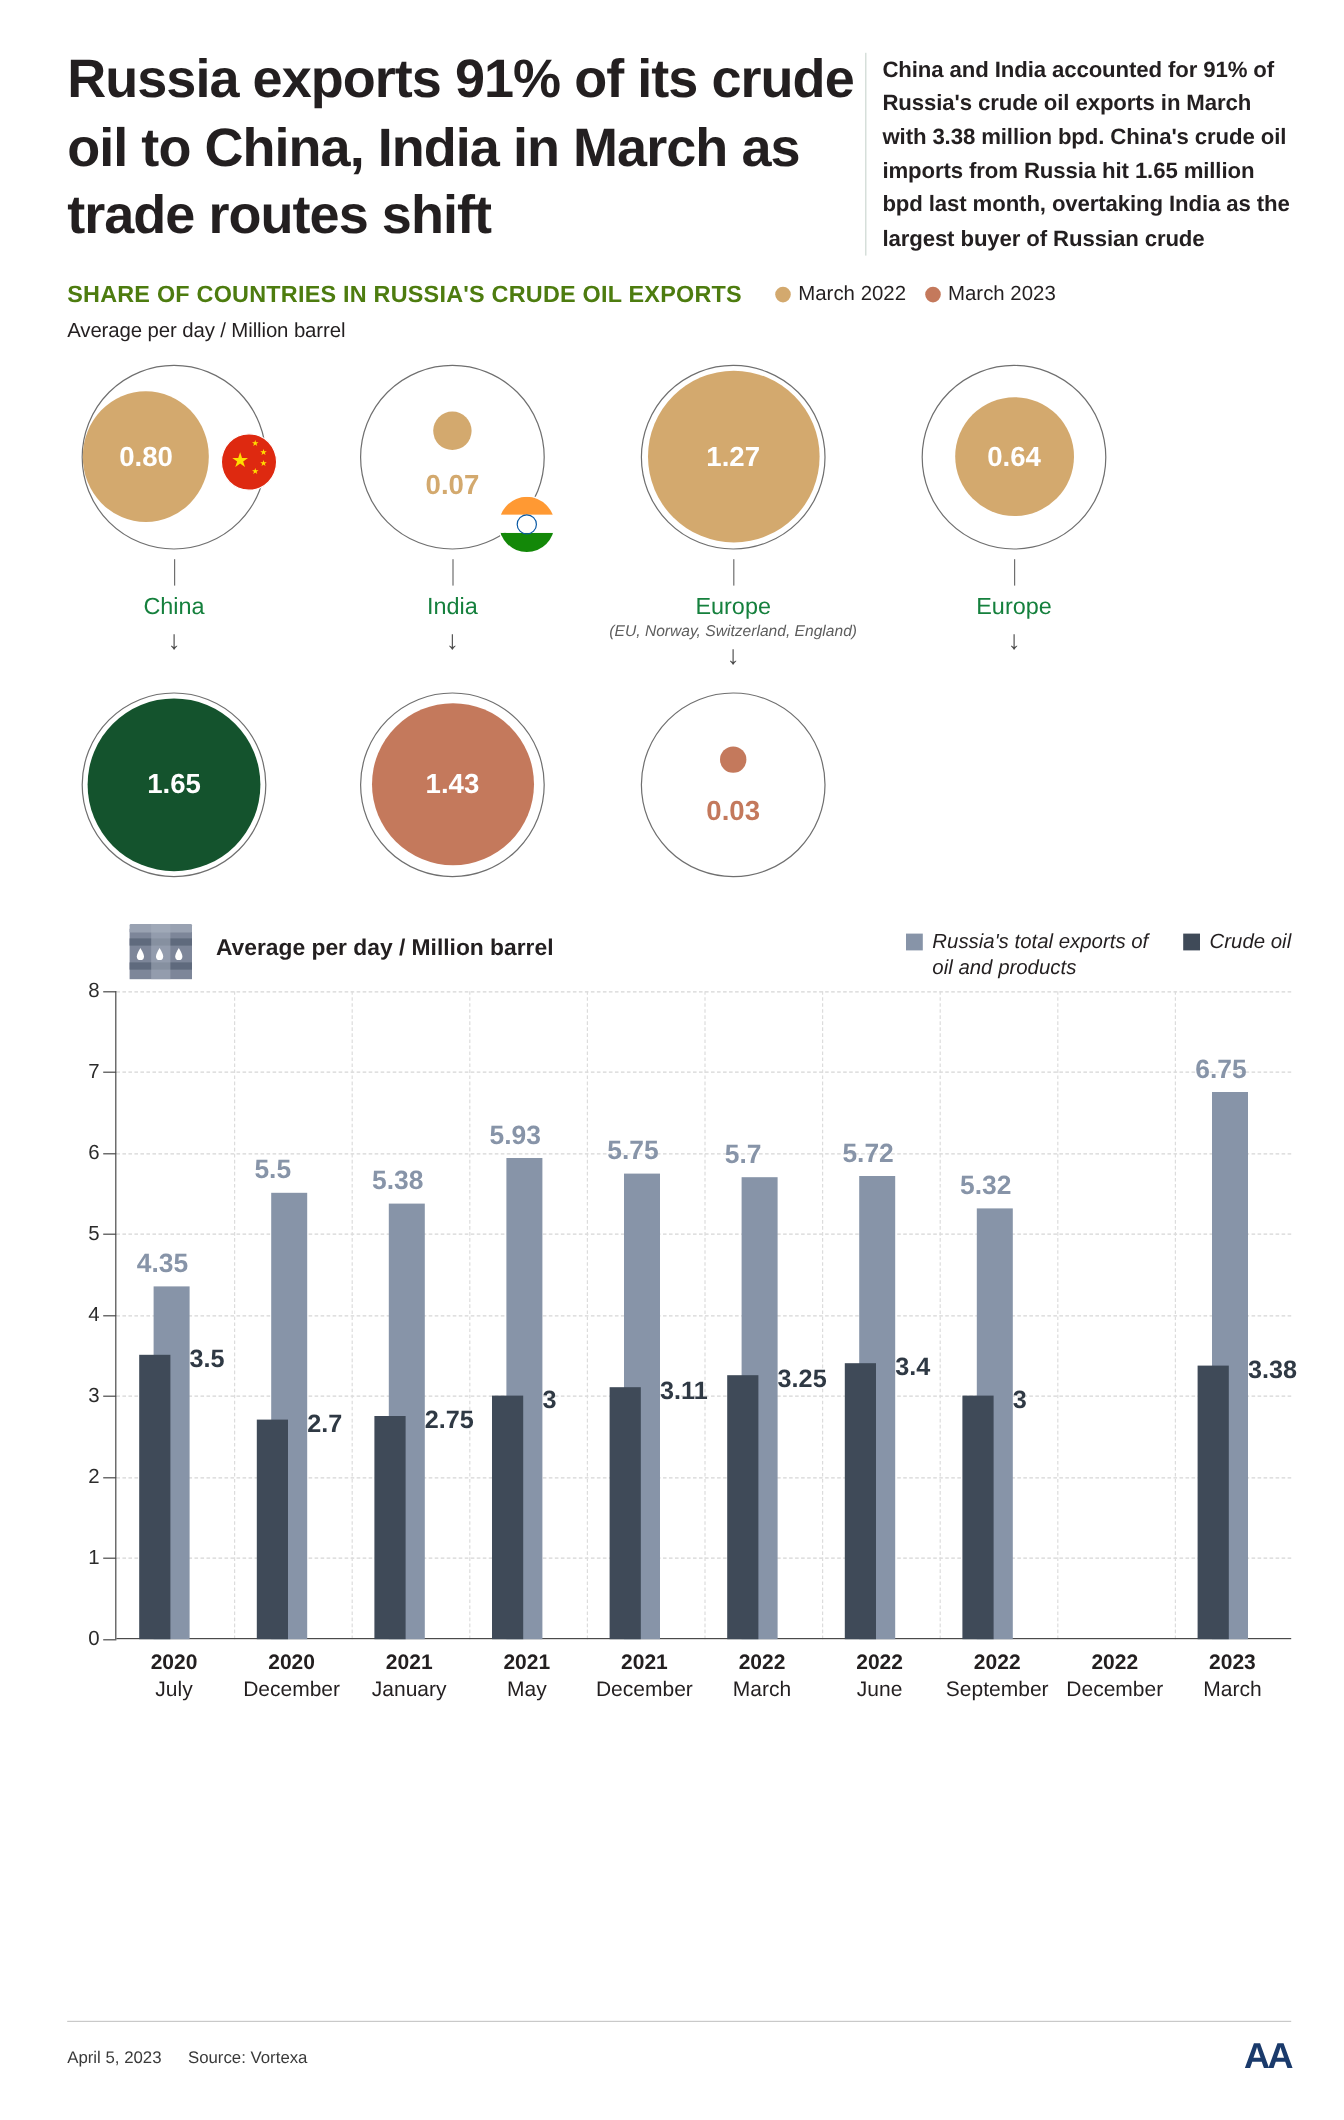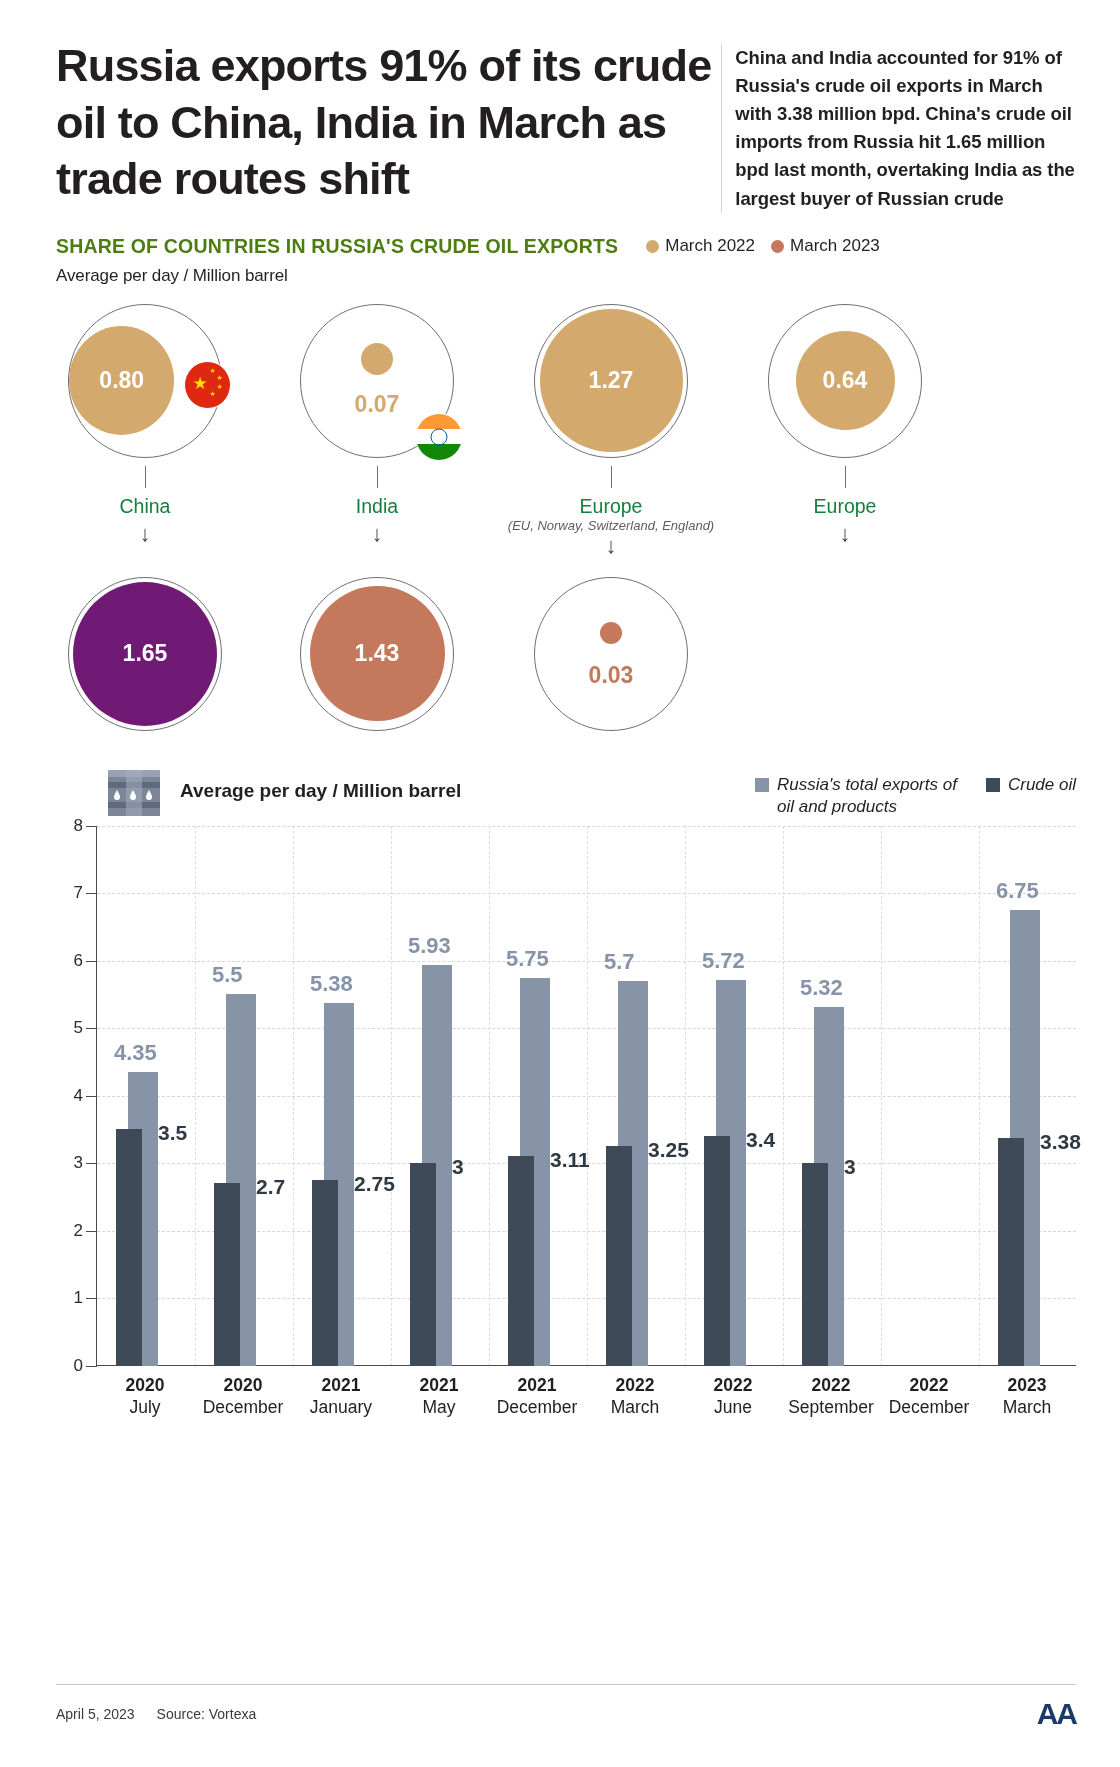--- a/index.html
+++ b/index.html
@@ -187,21 +187,21 @@
           <span>0.64</span>
         </div>
       </div>
       <div class="stem"></div>
       <div class="cname">Europe</div>
       <div class="arrow">↓</div>
     </div>
 
     <div class="col" style="left:30px;top:285px;">
       <div class="ring">
-        <div class="ball" style="width:144px;height:144px;background:#701a75;">
+        <div class="ball" style="width:144px;height:144px;background:#14532d;">
           <span>1.65</span>
         </div>
       </div>
     </div>
     <div class="col" style="left:262px;top:285px;">
       <div class="ring">
         <div class="ball" style="width:135px;height:135px;background:#c4795c;">
           <span>1.43</span>
         </div>
       </div>

